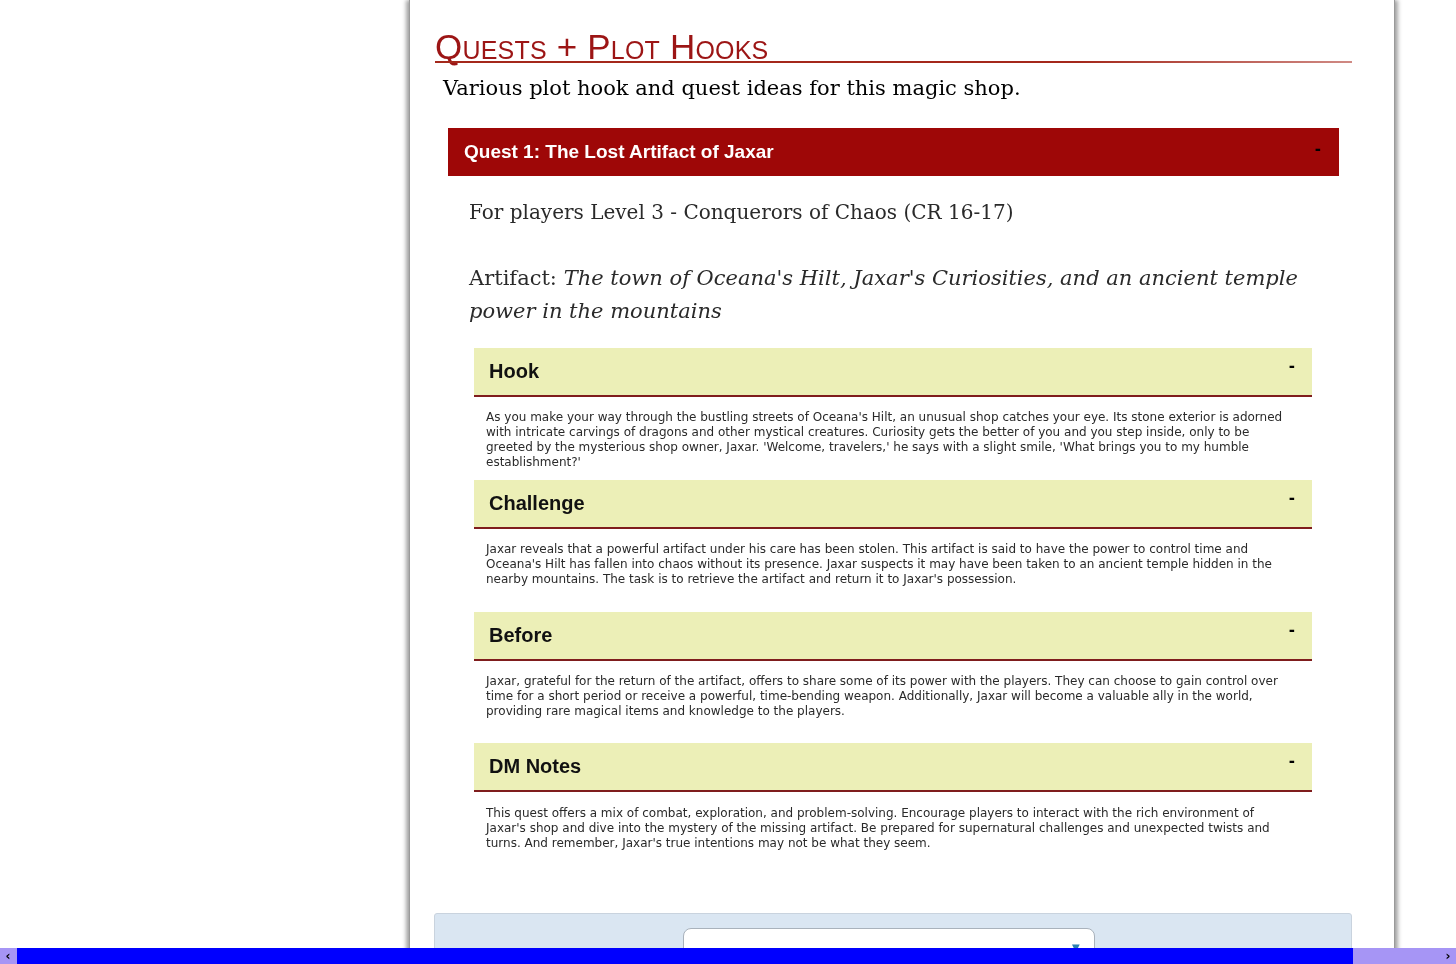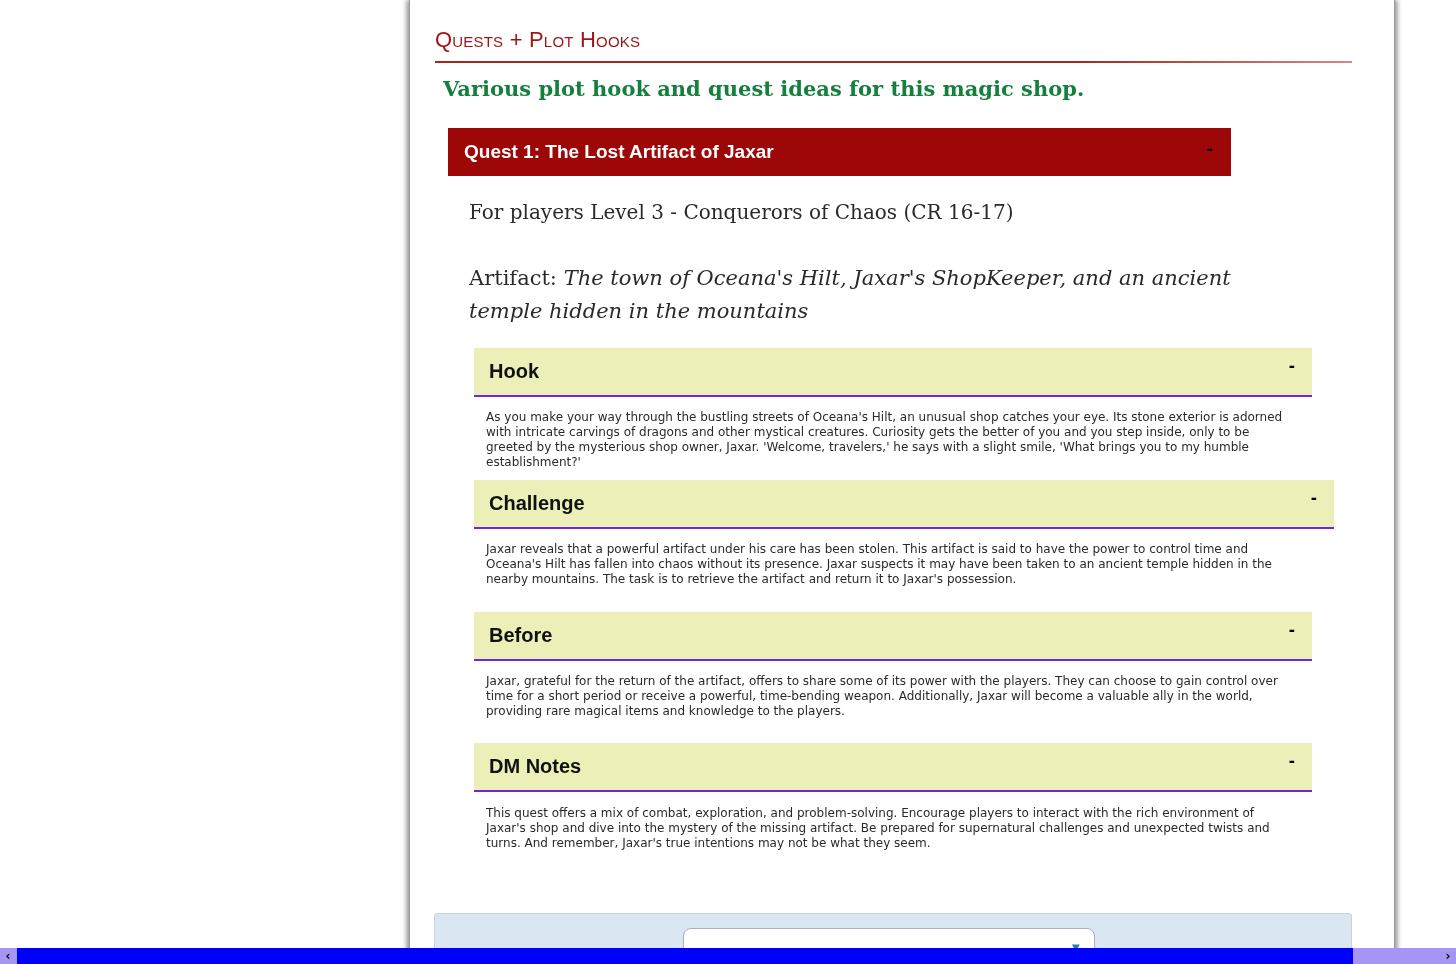--- a/index.html
+++ b/index.html
@@ -27,48 +27,47 @@
       left: 24px;
       top: 0;
       width: 918px;
     }
     .section-title {
       position: absolute;
       left: 1px;
       top: 27px;
       font-family: "Liberation Sans", sans-serif;
       font-variant: small-caps;
-      font-size: 22px;
+      font-size: 35px;
       color: #9c1515;
       letter-spacing: 0.2px;
       white-space: nowrap;
     }
     .title-rule {
       position: absolute;
       left: 1px;
       top: 61px;
       width: 917px;
       height: 2px;
       background: linear-gradient(to right, #a4281b 0%, #a4281b 70%, #d08a84 100%);
     }
     .section-desc {
       position: absolute;
       left: 9px;
       top: 76px;
       font-family: "DejaVu Serif", serif;
       font-size: 21px;
-      color: #15803d;
-      white-space: nowrap;
-      font-weight: bold;
+      color: #000000;
+      white-space: nowrap;
     }
     .quest-header {
       position: absolute;
       left: 14px;
       top: 128px;
-      width: 783px;
+      width: 891px;
       height: 48px;
       background: #9e0707;
       cursor: pointer;
     }
     .quest-title {
       position: absolute;
       left: 16px;
       top: 13px;
       font-family: "Liberation Sans", sans-serif;
       font-weight: bold;
@@ -105,21 +104,21 @@
       color: #2a2a2a;
     }
     .setting-label { font-weight: normal; }
     .setting-value { font-style: italic; }
     .sub-header {
       position: absolute;
       left: 40px;
       width: 838px;
       height: 47px;
       background: #ecefb7;
-      border-bottom: 2px solid #6d28d9;
+      border-bottom: 2px solid #7f1d1d;
       cursor: pointer;
     }
     .sub-title {
       position: absolute;
       left: 15px;
       top: 12px;
       font-family: "Liberation Sans", sans-serif;
       font-weight: bold;
       font-size: 20px;
       color: #111111;
@@ -217,30 +216,30 @@
 
     <div class="quest-header">
       <span class="quest-title">Quest 1: The Lost Artifact of Jaxar</span>
       <span class="toggle">-</span>
     </div>
 
     <div class="players-line">For players Level 3 - Conquerors of Chaos (CR 16-17)</div>
 
     <div class="setting-line">
       <span class="setting-label">Artifact:</span>
-      <span class="setting-value">The town of Oceana's Hilt, Jaxar's ShopKeeper, and an ancient temple hidden in the mountains</span>
+      <span class="setting-value">The town of Oceana's Hilt, Jaxar's Curiosities, and an ancient temple power in the mountains</span>
     </div>
 
     <div class="sub-header" style="top:348px;">
       <span class="sub-title">Hook</span>
       <span class="toggle">-</span>
     </div>
     <div class="sub-body" style="top:410px;">As you make your way through the bustling streets of Oceana's Hilt, an unusual shop catches your eye. Its stone exterior is adorned with intricate carvings of dragons and other mystical creatures. Curiosity gets the better of you and you step inside, only to be greeted by the mysterious shop owner, Jaxar. 'Welcome, travelers,' he says with a slight smile, 'What brings you to my humble establishment?'</div>
 
-    <div class="sub-header" style="top:480px;padding-left:22px;">
+    <div class="sub-header" style="top:480px;">
       <span class="sub-title">Challenge</span>
       <span class="toggle">-</span>
     </div>
     <div class="sub-body" style="top:542px;">Jaxar reveals that a powerful artifact under his care has been stolen. This artifact is said to have the power to control time and Oceana's Hilt has fallen into chaos without its presence. Jaxar suspects it may have been taken to an ancient temple hidden in the nearby mountains. The task is to retrieve the artifact and return it to Jaxar's possession.</div>
 
     <div class="sub-header" style="top:612px;">
       <span class="sub-title">Before</span>
       <span class="toggle">-</span>
     </div>
     <div class="sub-body" style="top:674px;">Jaxar, grateful for the return of the artifact, offers to share some of its power with the players. They can choose to gain control over time for a short period or receive a powerful, time-bending weapon. Additionally, Jaxar will become a valuable ally in the world, providing rare magical items and knowledge to the players.</div>

